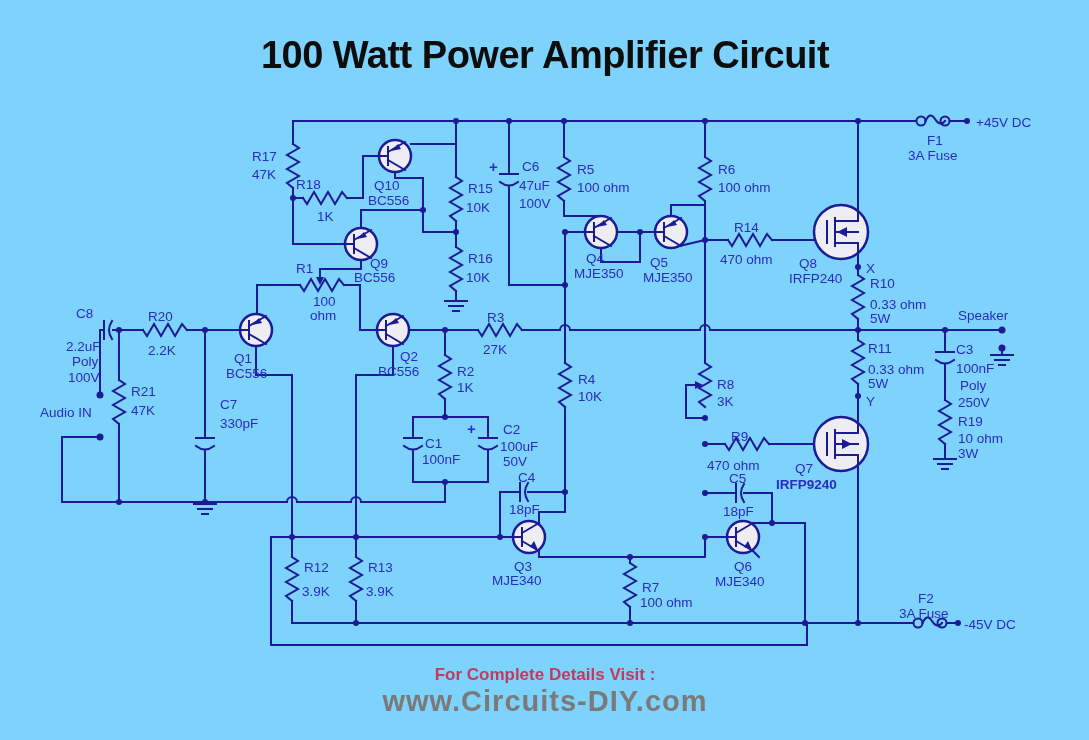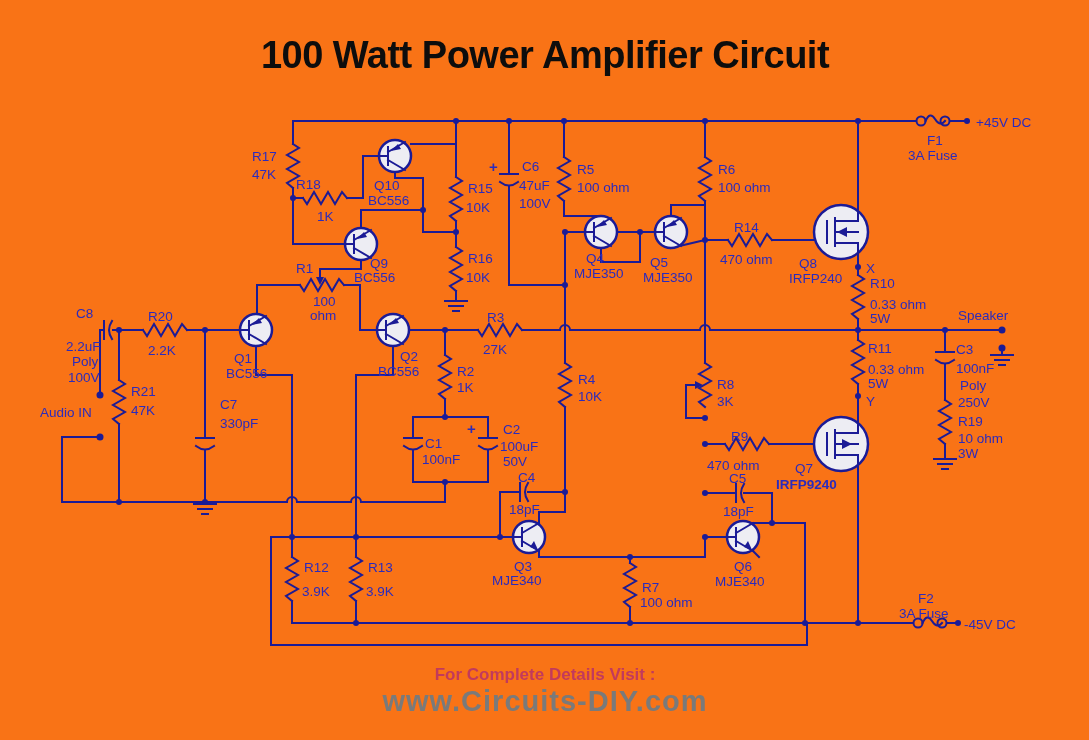--- a/index.html
+++ b/index.html
@@ -1,16 +1,16 @@
 <!DOCTYPE html>
 <html><head>
 <meta charset="utf-8">
 <style>
   html,body{margin:0;padding:0;background:#ffffff;}
-  .page{position:relative;width:1089px;height:740px;background:#f97316;font-family:"Liberation Sans",sans-serif;text-align:center;}
+  .page{position:relative;width:1089px;height:740px;background:#7dd3fc;font-family:"Liberation Sans",sans-serif;text-align:center;}
   svg text{font-family:"Liberation Sans","DejaVu Sans",sans-serif;}
   .w{stroke:#1b1b96;stroke-width:2;fill:none;stroke-linecap:square;}
   .tfill{fill:#ededf3;stroke:#1b1b96;stroke-width:2.5;}
   .dot{fill:#1b1b96;stroke:none;}
   .arrowfill{fill:#1b1b96;stroke:none;}
   .lbl{fill:#2b2bbd;font-size:13.5px;}
   .lblb{fill:#2b2bbd;font-size:13.5px;font-weight:bold;}
   .plus{fill:#2b2bbd;font-size:15px;font-weight:bold;}
   .title{fill:#0d0d0d;font-size:38px;font-weight:bold;letter-spacing:-0.5px;}
   .foot1{fill:#c23a5c;font-size:17px;font-weight:bold;}

